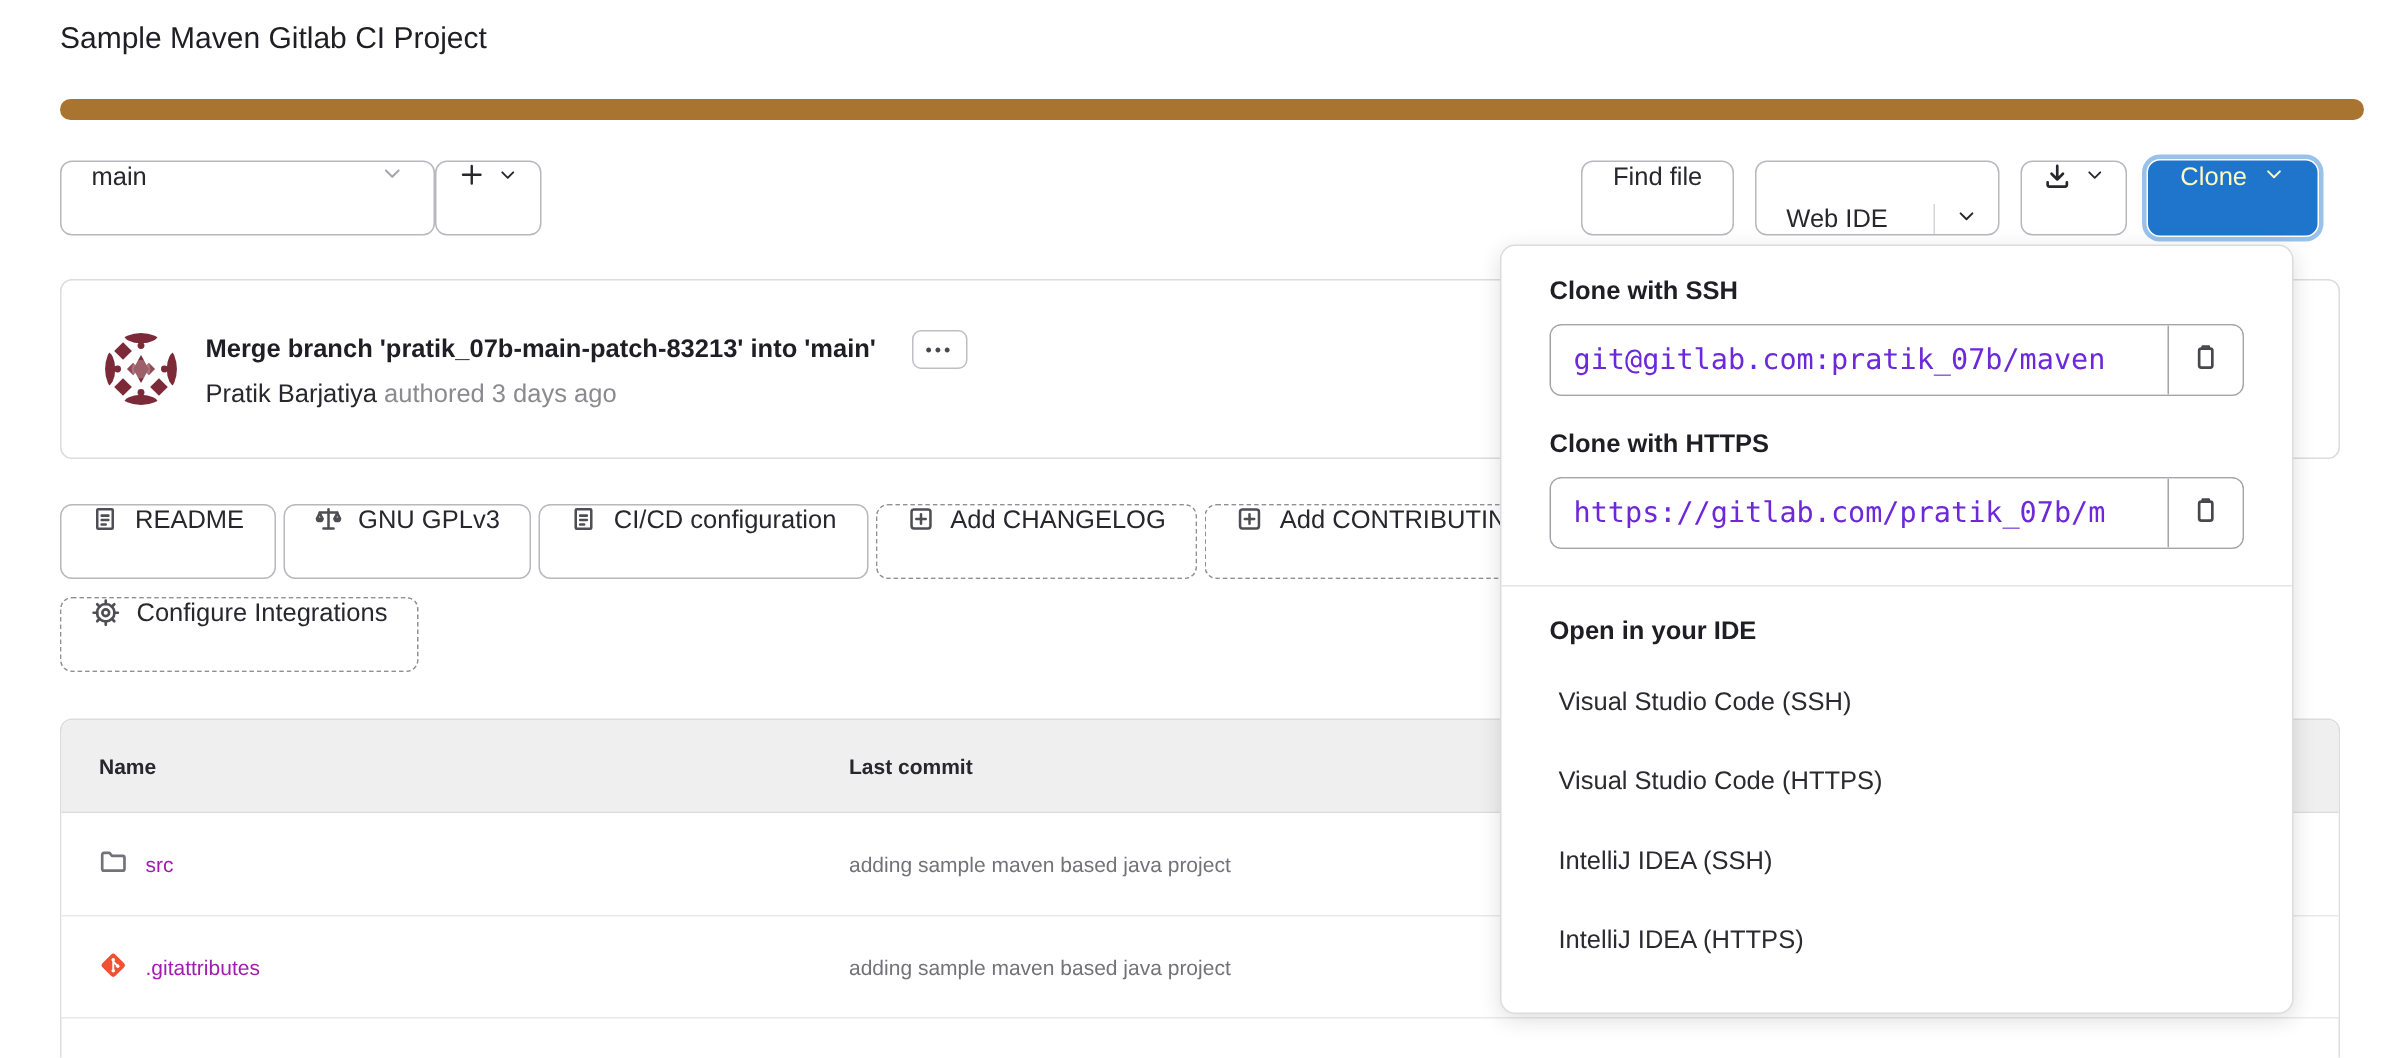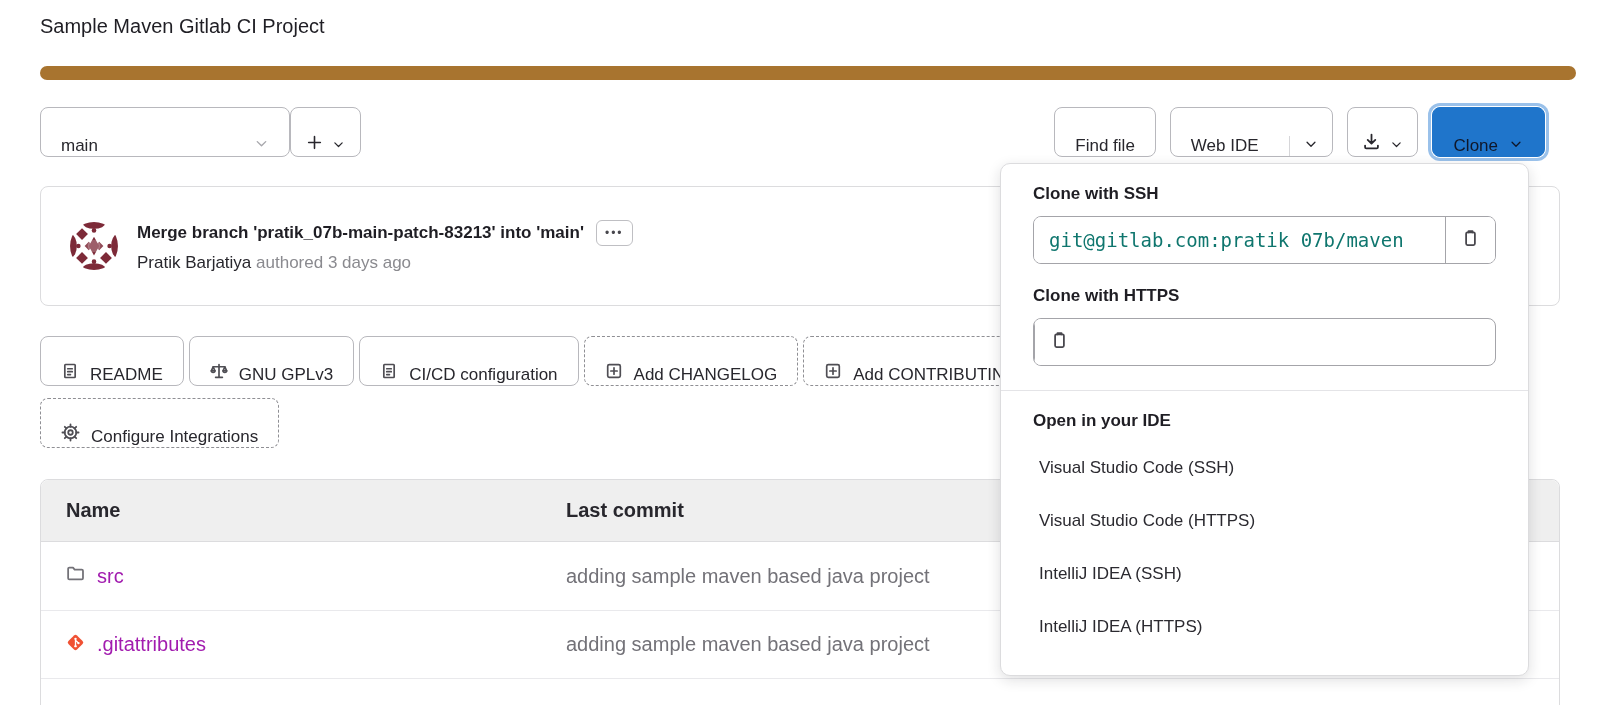--- a/index.html
+++ b/index.html
@@ -16,49 +16,49 @@
   .page-title { font-size: 20px; font-weight: 500; color: #1f1e24; line-height: 28px; }
 
   .accent-bar {
     height: 14px; background: #a8742f; border-radius: 8px;
     margin: 26px -16px 0 0;
   }
 
   
   .controls { margin: 27px 15px 0 0; display: flex; align-items: stretch; height: 50px; }
   .btn {
-    height: 50px; display: inline-flex; align-items: flex-end; gap: 10px;
+    height: 50px; display: inline-flex; align-items: flex-start; gap: 10px;
     border: 1px solid #b8b8bd; border-radius: 8px; background: #fff;
     font-size: 17px; color: #28272d; padding: 0 20px; cursor: pointer; white-space: nowrap;
     font-family: inherit;
   }
   .branch-select { width: 250px; justify-content: space-between; color: #28272d; }
   .branch-select .chev { color: #a7a7ac; }
   .breadcrumb { display: flex; align-items: center; gap: 11px; margin: 0 14px 0 22px; }
   .breadcrumb .proj { font-weight: 600; font-size: 17px; }
   .breadcrumb .sep { color: #48474d; }
   .plus-btn { padding: 0 15px; gap: 9px; }
   .spacer { flex: 1; }
   .controls-right { display: flex; gap: 14px; }
   .split-btn { display: inline-flex; padding: 0; align-items: flex-end; }
   .split-btn .seg { display: flex; align-items: center; padding: 0 20px; }
   .split-btn .seg.chev-seg { padding: 0 14px; border-left: 1px solid #d6d6d9; }
   .download-btn { padding: 0 14px; gap: 9px; }
   .clone-btn {
-    background: #1f75cb; border-color: #1f75cb; color: #0f172a; padding: 0 21px; gap: 11px;
+    background: #1f75cb; border-color: #1f75cb; color: #fef9c3; padding: 0 21px; gap: 11px;
     box-shadow: 0 0 0 1px #fff, 0 0 0 4px #9ac1ea;
   }
 
   
   .commit-card {
     margin-top: 29px; height: 120px; border: 1px solid #dcdcde; border-radius: 8px;
     display: flex; align-items: center; padding: 0 28px; background: #fff;
   }
   .avatar { width: 50px; height: 50px; border-radius: 50%; flex: 0 0 auto; margin-right: 18px; }
-  .commit-line1 { display: flex; align-items: center; gap: 12px; }
+  .commit-line1 { display: flex; align-items: center; gap: 24px; }
   .commit-title { font-weight: 700; font-size: 17px; color: #1f1e24; }
   .more-btn {
     border: 1px solid #bfbfc3; border-radius: 6px; background: #fff; height: 26px;
     padding: 0 8px; font-size: 12px; letter-spacing: 2px; color: #48474d;
     display: inline-flex; align-items: center; cursor: pointer;
   }
   .commit-line2 { margin-top: 7px; font-size: 17px; }
   .commit-author { color: #28272d; }
   .commit-meta { color: #8a8a8f; }
 
@@ -69,42 +69,42 @@
   .dashed { border: 1px dashed #8f8f94; }
   .row2 { margin-top: 12px; display: flex; }
 
   
   .file-table { margin-top: 31px; border: 1px solid #dcdcde; border-radius: 8px 8px 0 0; }
   .ft-grid { display: grid; grid-template-columns: 500px 1fr; align-items: center; }
   .ft-header {
     background: #efefef; height: 62px; font-weight: 700; color: #28272d;
     border-bottom: 1px solid #dcdcde; border-radius: 8px 8px 0 0;
   }
-  .ft-cell { padding-left: 25px; font-size: 20px; }
+  .ft-cell { padding-left: 25px; font-size: 14px; }
   .ft-row { height: 68px; background: #fff; }
   .ft-row + .ft-row { border-top: 1px solid #e9e9ec; }
   .ft-row--empty { height: 40px; border-top: 1px solid #e9e9ec; }
   .name-cell { display: flex; align-items: center; gap: 12px; color: #a21caf; cursor: pointer; }
   .commit-cell { color: #737278; cursor: pointer; }
 
   
   .clone-panel {
     position: absolute; top: 163px; right: 71px; width: 529px;
     background: #fff; border: 1px solid #dcdcde; border-radius: 10px;
     box-shadow: 0 4px 14px rgba(31,30,36,.14);
     padding: 20px 32px 22px 32px; z-index: 20;
   }
   .panel-heading { font-size: 17px; font-weight: 700; color: #1f1e24; margin-bottom: 12px; }
   .input-group {
     display: flex; height: 48px; border: 1px solid #a4a4a9; border-radius: 8px;
     overflow: hidden; background: #fff;
   }
   .clone-url-input {
     flex: 1; border: none; outline: none; padding: 0 15px; min-width: 0;
-    font-family: "DejaVu Sans Mono", monospace; font-size: 19px; color: #0f766e; background: #fff;
+    font-family: "DejaVu Sans Mono", monospace; font-size: 19px; color: #6d28d9; background: #fff;
   }
   .copy-btn {
     width: 50px; border: none; border-left: 1px solid #a4a4a9; background: #fff;
     display: flex; align-items: center; justify-content: center; color: #48474d; cursor: pointer;
   }
   .ssh-group { margin-bottom: 22px; }
   .https-group { margin-bottom: 24px; }
   .panel-divider { border: none; border-top: 1px solid #e4e4e7; margin: 0 -32px 20px -32px; }
   .ide-heading { margin-bottom: 10px; }
   .ide-item {
@@ -337,20 +337,21 @@
         <svg class="stroke" width="19" height="19" viewBox="0 0 16 16">
             <rect x="4.3" y="2.9" width="7.4" height="10.6" rx="1.2"></rect>
             <path d="M6.3 2.9V1.7h3.4v1.2"></path>
           </svg>
       </span>
     </button>
   </div>
 
   <div class="panel-heading">Clone with HTTPS</div>
   <div class="input-group https-group">
+    <input class="clone-url-input" readonly="" value="https://gitlab.com/pratik_07b/m" style="">
     <button class="copy-btn">
       <span class="icon">
         <svg class="stroke" width="19" height="19" viewBox="0 0 16 16">
             <rect x="4.3" y="2.9" width="7.4" height="10.6" rx="1.2"></rect>
             <path d="M6.3 2.9V1.7h3.4v1.2"></path>
           </svg>
       </span>
     </button>
   </div>
 

